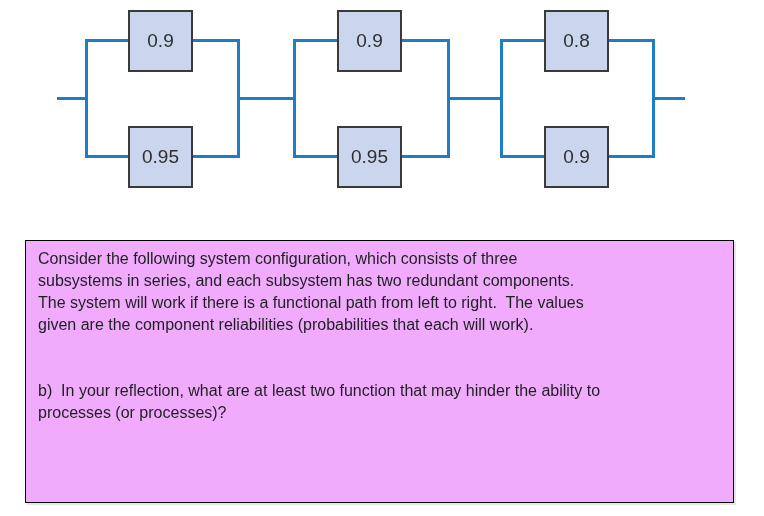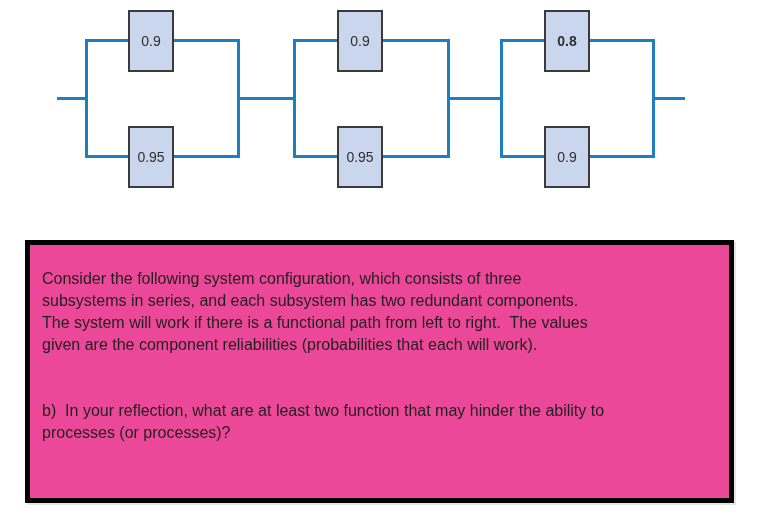--- a/index.html
+++ b/index.html
@@ -17,25 +17,25 @@
     position: absolute; left: 0; top: 0; width: 764px; height: 215px;
   }
   .wire {
     position: absolute; background: #1f7ec2;
   }
   .wire.h { height: 3px; }
   .wire.v { width: 3px; }
 
   .comp-box {
     position: absolute;
-    width: 46px; height: 62px;
+    width: 65px; height: 62px;
     background: #c9d6ed;
     border: 2px solid #3a3a3a;
     display: flex; align-items: center; justify-content: center;
-    font-size: 14px; color: #2f2f2f;
+    font-size: 19px; color: #2f2f2f;
     z-index: 2;
   }
 
   
   .s1-top-wire    { left: 85px;  top: 39px;  width: 155px; }
   .s1-bot-wire    { left: 85px;  top: 155px; width: 155px; }
   .s1-left-rail   { left: 85px;  top: 39px;  height: 119px; }
   .s1-right-rail  { left: 237px; top: 39px;  height: 119px; }
   .s1-box-top     { left: 128px; top: 10px; }
   .s1-box-bottom  { left: 128px; top: 126px; }
@@ -46,38 +46,38 @@
   .s2-left-rail   { left: 293px; top: 39px;  height: 119px; }
   .s2-right-rail  { left: 447px; top: 39px;  height: 119px; }
   .s2-box-top     { left: 337px; top: 10px; }
   .s2-box-bottom  { left: 337px; top: 126px; }
 
   
   .s3-top-wire    { left: 500px; top: 39px;  width: 155px; }
   .s3-bot-wire    { left: 500px; top: 155px; width: 155px; }
   .s3-left-rail   { left: 500px; top: 39px;  height: 119px; }
   .s3-right-rail  { left: 652px; top: 39px;  height: 119px; }
-  .s3-box-top     { left: 544px; top: 10px; font-weight: bold; }
+  .s3-box-top     { left: 544px; top: 10px; }
   .s3-box-bottom  { left: 544px; top: 126px; }
 
   
   .stub-input   { left: 57px;  top: 97px; width: 31px; }
   .stub-conn1   { left: 237px; top: 97px; width: 59px; }
   .stub-conn2   { left: 447px; top: 97px; width: 56px; }
   .stub-output  { left: 652px; top: 97px; width: 33px; }
 
   
   .problem-box {
     position: absolute;
     left: 25px; top: 240px;
     width: 709px; height: 263px;
-    background: #ec4899;
-    border: 5px solid #000000;
+    background: #f0abfc;
+    border: 1px solid #000000;
     box-shadow: 2px 2px 0 rgba(0,0,0,0.10);
-    padding: 23px 12px;
+    padding: 7px 12px;
     font-size: 16px;
     line-height: 22px;
     color: #1f1f1f;
   }
   .problem-box .line { white-space: pre-wrap; }
   .problem-box .spacer { height: 22px; }
 </style>
 </head>
 <body>
 

